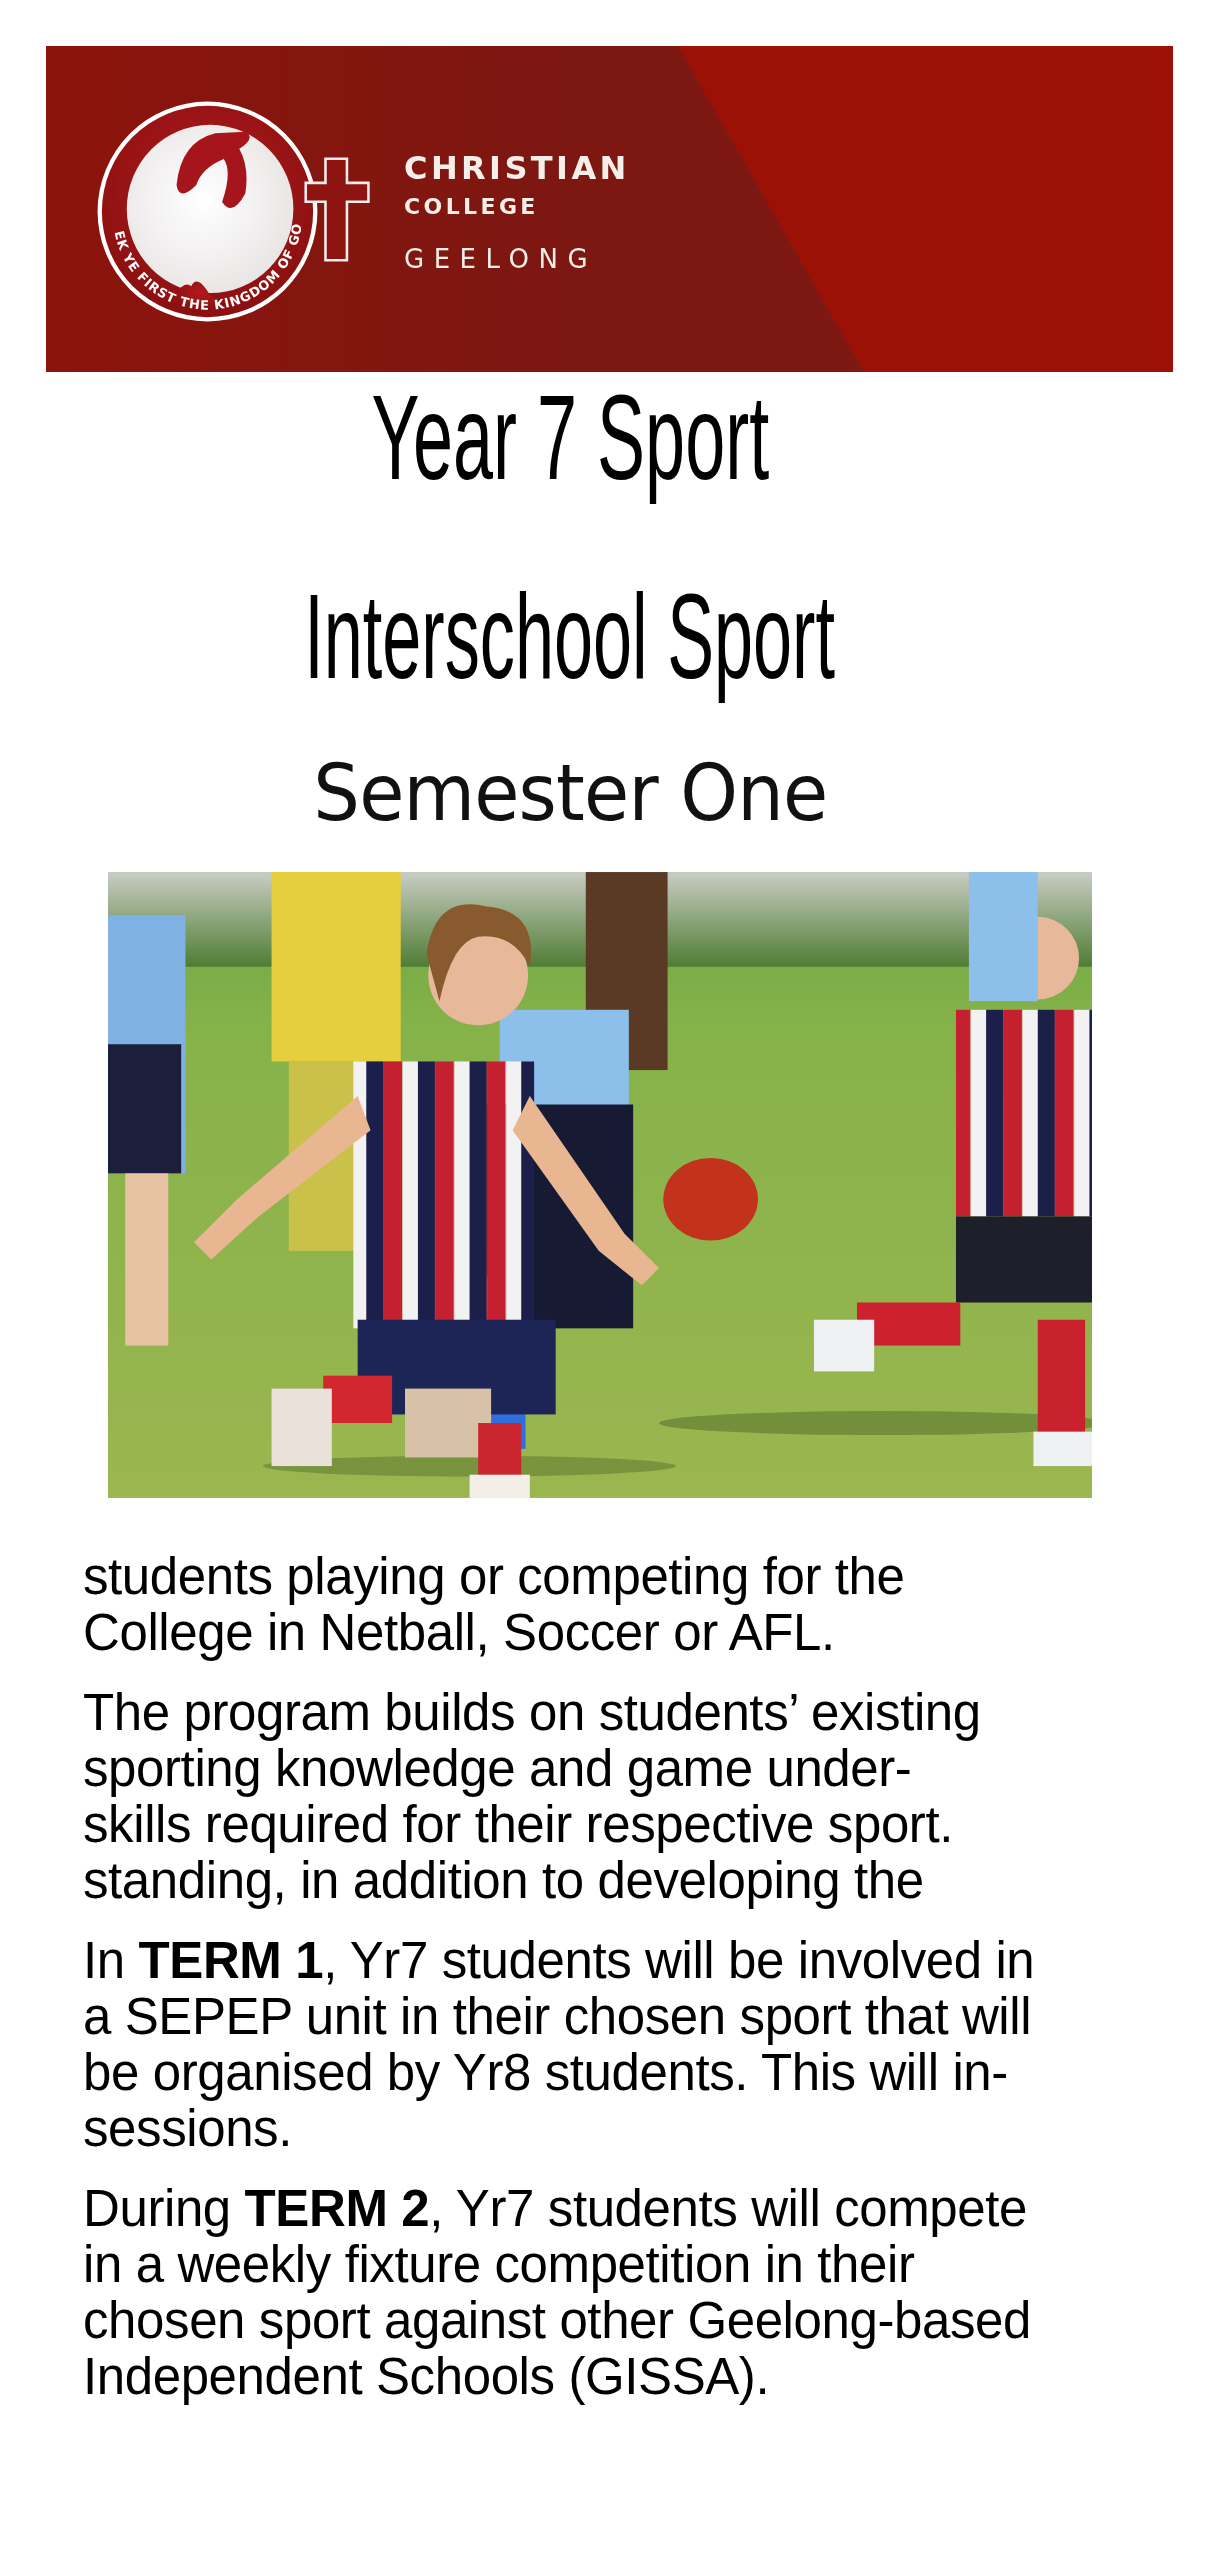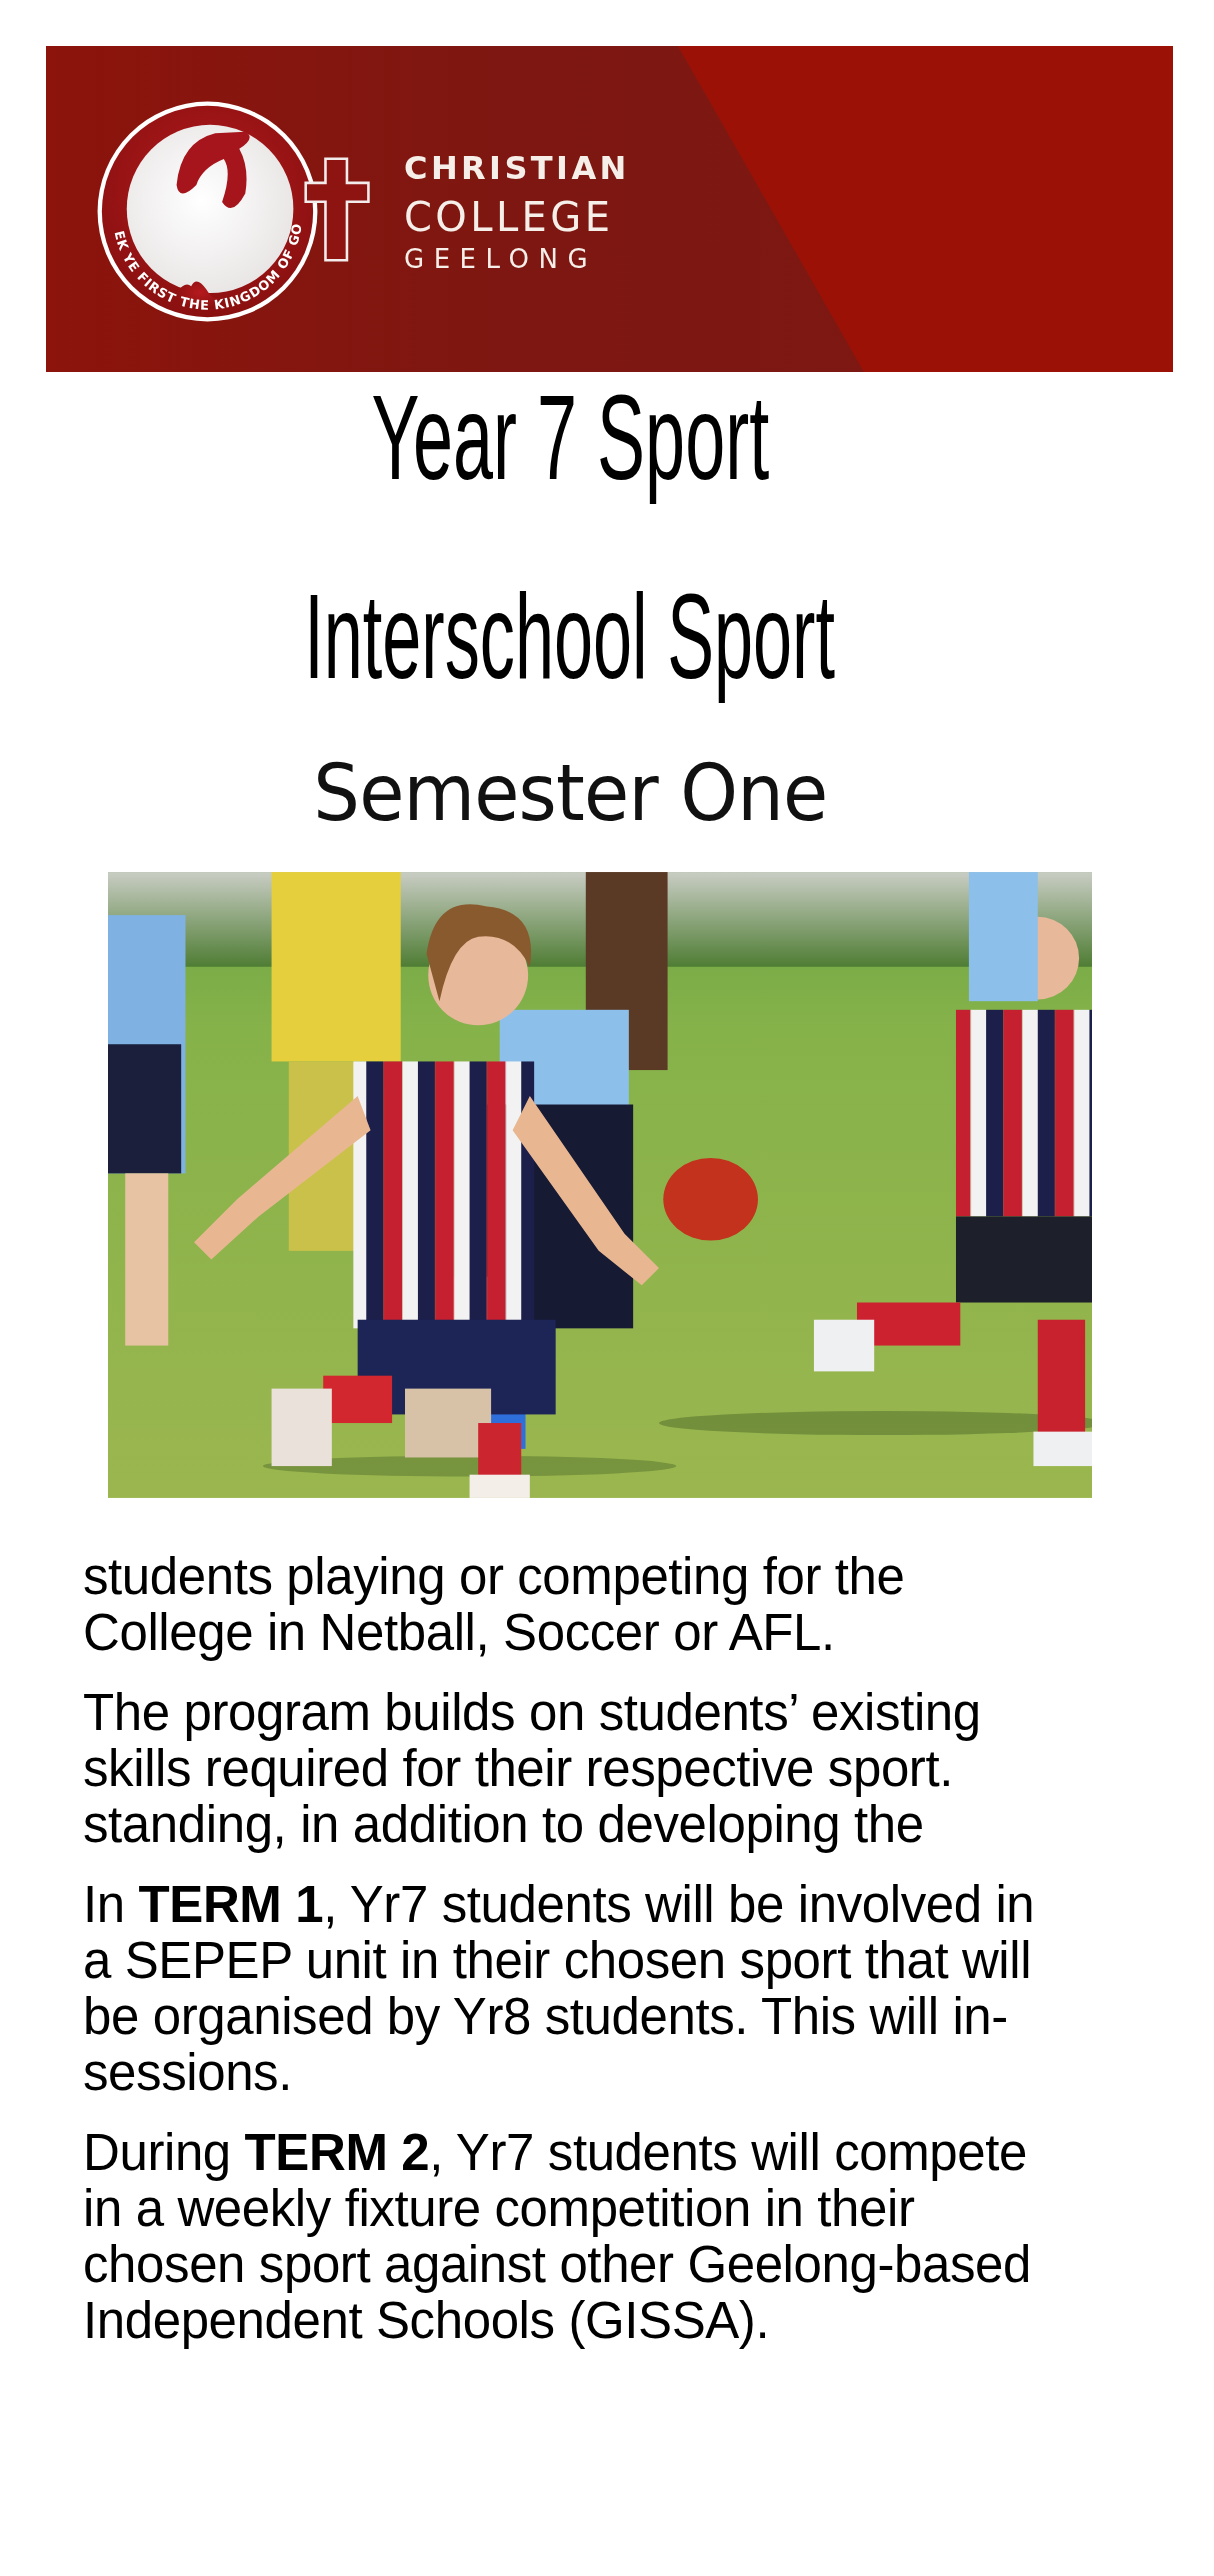--- a/index.html
+++ b/index.html
@@ -7,21 +7,21 @@
 
   .banner { position: absolute; left: 46px; top: 46px; width: 1127px; height: 326px; overflow: hidden; background: #9b1106; }
   .banner-dark { position: absolute; left: 0; top: 0; width: 100%; height: 100%;
     background: linear-gradient(90deg, #8c140c 0%, #7e1711 40%, #7c1812 100%);
     clip-path: polygon(0 0, 632px 0, 818px 100%, 0 100%); }
 
   .emblem { position: absolute; left: 49px; top: 53px; width: 225px; height: 225px; }
   .cross { position: absolute; }
   .logo-text { position: absolute; left: 358px; color: #f6efe9; font-family: "DejaVu Sans", sans-serif; white-space: nowrap; }
   .lt-1 { top: 103px; font-size: 32px; font-weight: bold; letter-spacing: 3.4px; text-align: center; }
-  .lt-2 { top: 148px; font-size: 40px; font-weight: normal; letter-spacing: 3.4px; }
+  .lt-2 { top: 148px; font-size: 22px; font-weight: bold; letter-spacing: 3.4px; }
   .lt-3 { top: 198px; font-size: 26px; font-weight: normal; letter-spacing: 9.5px; }
 
   .title { position: absolute; left: 0; width: 1140px; text-align: center; white-space: nowrap; line-height: 1; }
   .title span { display: inline-block; transform-origin: center top; }
   .t1 { top: 377px; }
   .t1 span { font-size: 120px; transform: scaleX(0.60); }
   .t2 { top: 576px; }
   .t2 span { font-size: 120px; transform: scaleX(0.585); }
   .t3 { top: 754px; }
   .t3 span { font-size: 79px; font-weight: 300; color: #111; transform: scaleX(0.93); font-family: "DejaVu Sans", sans-serif; font-weight: normal; letter-spacing: -0.9px; }
@@ -142,20 +142,21 @@
   </svg>
 </div>
 
 <div class="body-text">
   <p>
     <span class="line">students playing or competing for the</span>
     <span class="line">College in Netball, Soccer or AFL.</span>
   </p>
   <p>
     <span class="line">The program builds on students’ existing</span>
+    <span class="line">sporting knowledge and game under-</span>
     <span class="line">skills required for their respective sport.</span>
     <span class="line">standing, in addition to developing the</span>
   </p>
   <p>
     <span class="line"><span>In </span><b>TERM 1</b><span>, Yr7 students will be involved in</span></span>
     <span class="line">a SEPEP unit in their chosen sport that will</span>
     <span class="line">be organised by Yr8 students. This will in-</span>
     <span class="line">sessions.</span>
   </p>
   <p>

